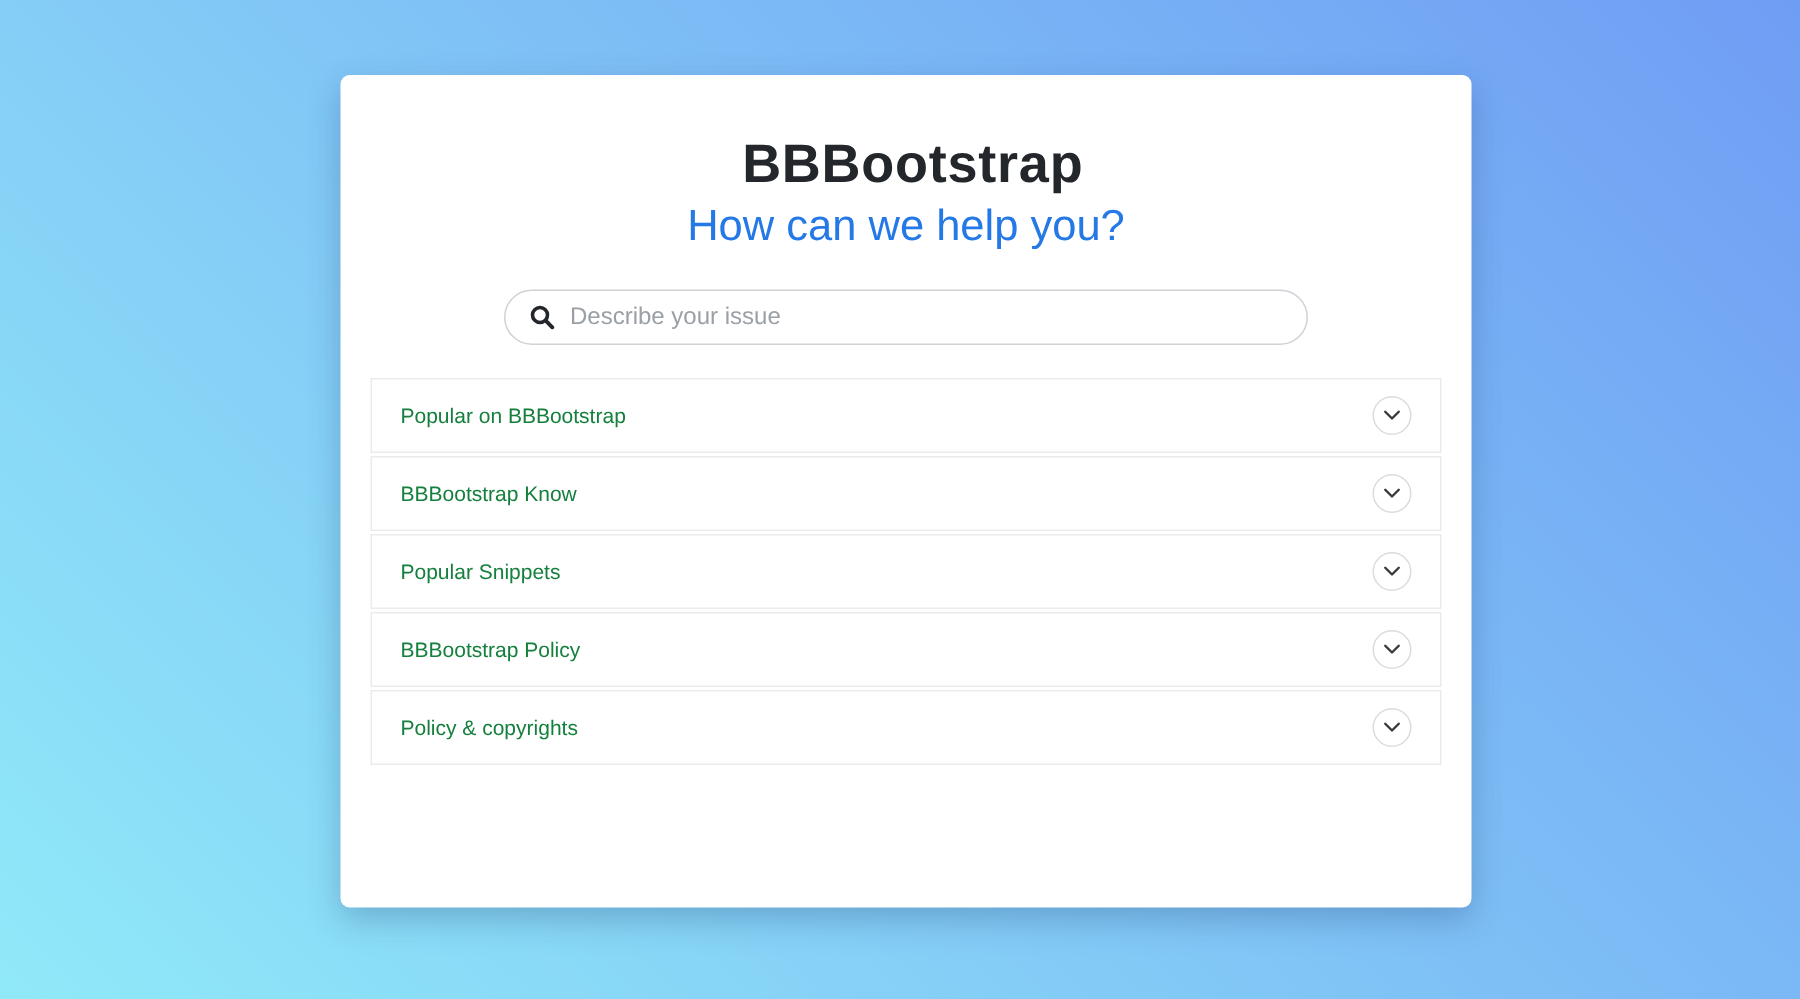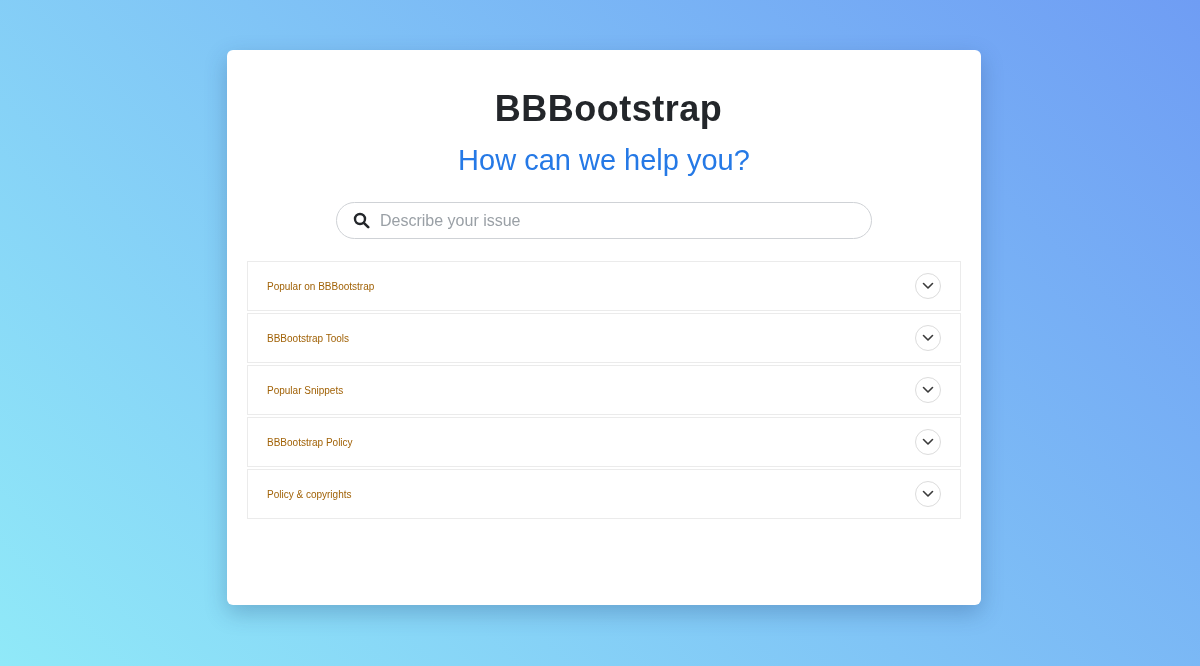--- a/index.html
+++ b/index.html
@@ -23,21 +23,21 @@
   .page-title {
     margin-top: 38px;
     text-align: center;
     font-size: 36px;
     font-weight: 700;
     color: #23262a;
     letter-spacing: 0.5px;
     padding-left: 9px;
   }
   .page-subtitle {
-    margin-top: 14px;
+    margin-top: 5px;
     text-align: center;
     font-size: 29px;
     font-weight: 500;
     color: #2579e6;
   }
   .search-wrap {
     width: 536px;
     height: 37px;
     margin: 25px auto 0 auto;
     border: 1px solid #cfd2d6;
@@ -72,22 +72,22 @@
     background: #ffffff;
     border: 1px solid #ebebeb;
     display: flex;
     align-items: center;
     justify-content: space-between;
     padding: 0 19px;
     margin-bottom: 2px;
     cursor: pointer;
   }
   .acc-label {
-    font-size: 10px;
-    color: #a16207;
+    font-size: 14px;
+    color: #15803d;
   }
   .chev-btn {
     width: 26px; height: 26px;
     border: 1px solid #dcdcdc;
     border-radius: 50%;
     display: flex;
     align-items: center;
     justify-content: center;
     background: #ffffff;
     flex: 0 0 auto;
@@ -117,21 +117,21 @@
       <span class="acc-label">Popular on BBBootstrap</span>
       <span class="chev-btn">
         <svg width="12" height="8" viewBox="0 0 12 8">
             <polyline points="1.5,1.5 6,6 10.5,1.5" fill="none" stroke="#3a3a3a" stroke-width="1.6" stroke-linecap="round" stroke-linejoin="round"></polyline>
           </svg>
       </span>
     </div>
 
 
     <div class="acc-item">
-      <span class="acc-label">BBBootstrap Tools</span>
+      <span class="acc-label">BBBootstrap Know</span>
       <span class="chev-btn">
         <svg width="12" height="8" viewBox="0 0 12 8">
             <polyline points="1.5,1.5 6,6 10.5,1.5" fill="none" stroke="#3a3a3a" stroke-width="1.6" stroke-linecap="round" stroke-linejoin="round"></polyline>
           </svg>
       </span>
     </div>
 
     <div class="acc-item">
       <span class="acc-label">Popular Snippets</span>
       <span class="chev-btn">

